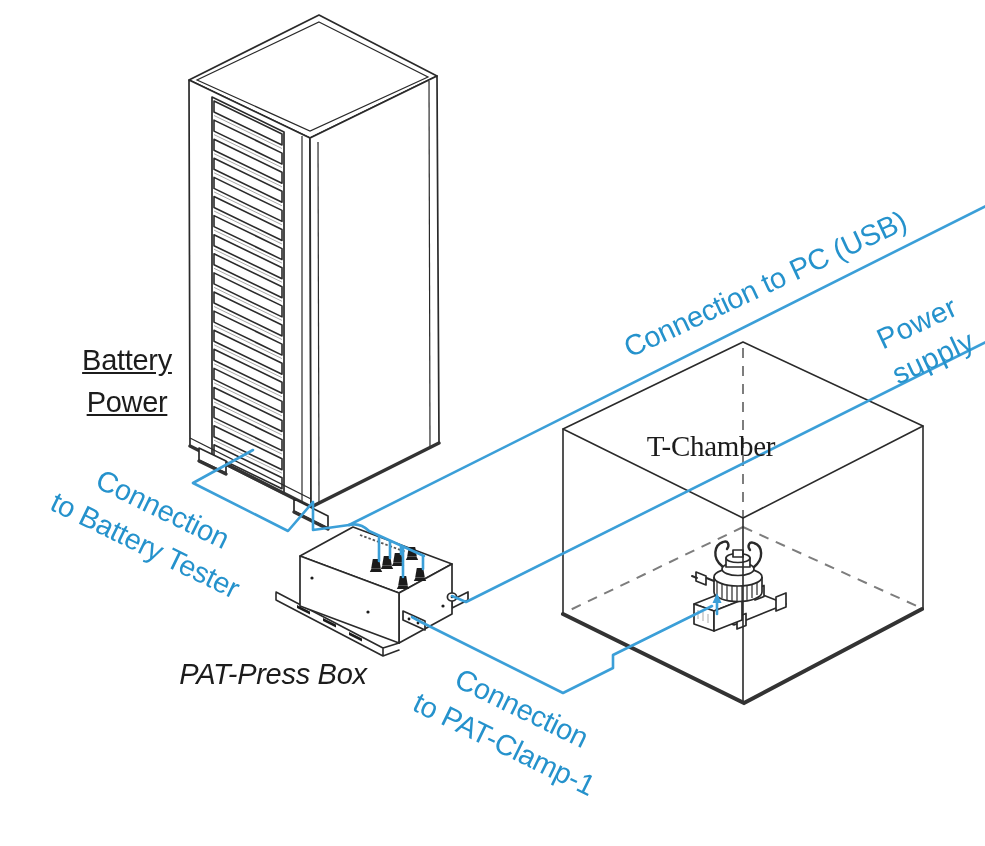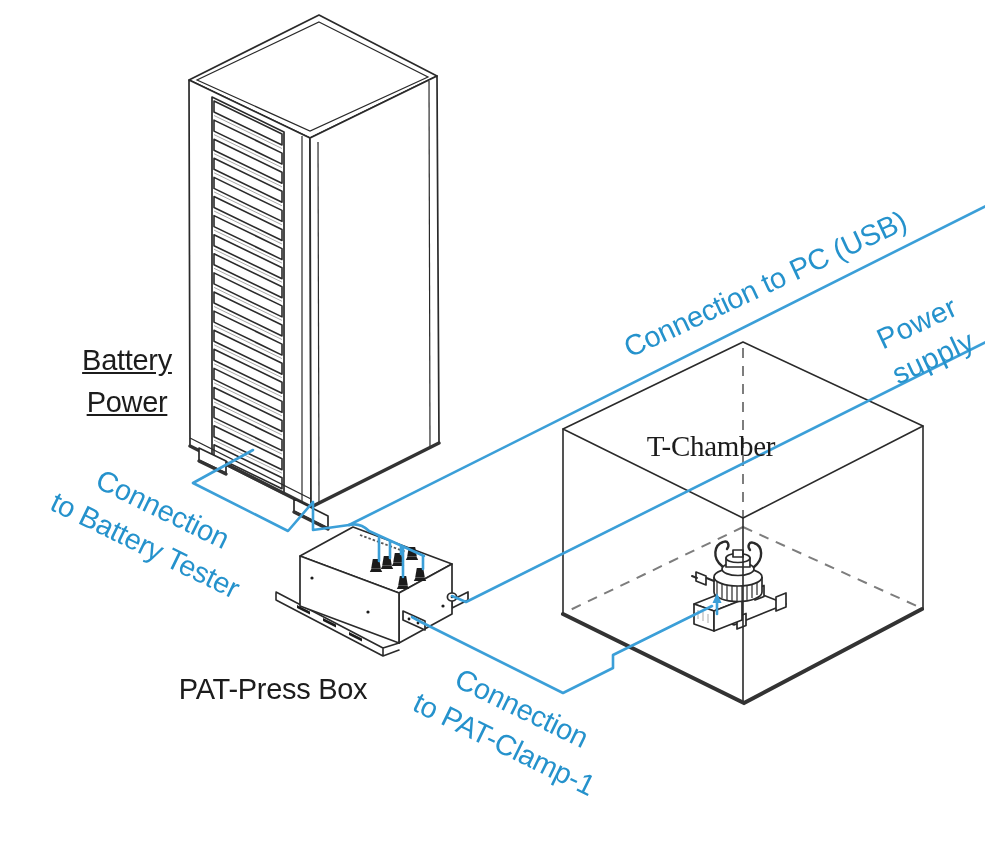--- a/index.html
+++ b/index.html
@@ -176,21 +176,21 @@
   </g>
 </svg>
 
 <div class="lbl lbl-black ctr" style="left:127px;top:381px;text-decoration:underline;">
   <div>Battery</div>
   <div>Power</div>
 </div>
 
 <div class="lbl lbl-black ctr" style="left:711px;top:446px;font-family:Liberation Serif, serif;">T-Chamber</div>
 
-<div class="lbl lbl-black ctr" style="left:273px;top:689px;">PAT-Press Box</div>
+<div class="lbl lbl-black ctr" style="left:273px;top:674px;font-style:italic;">PAT-Press Box</div>
 
 
 <div class="lbl lbl-blue" style="left:765px;top:284px;transform:translate(-50%,-50%) rotate(-25deg);">Connection to PC (USB)</div>
 
 <div class="lbl lbl-blue" style="left:925px;top:340px;line-height:38px;letter-spacing:0.5px;transform:translate(-50%,-50%) rotate(-25deg);">
   <div>Power</div>
   <div>supply</div>
 </div>
 
 <div class="lbl lbl-blue" style="left:154px;top:527px;transform:translate(-50%,-50%) rotate(26deg);">

